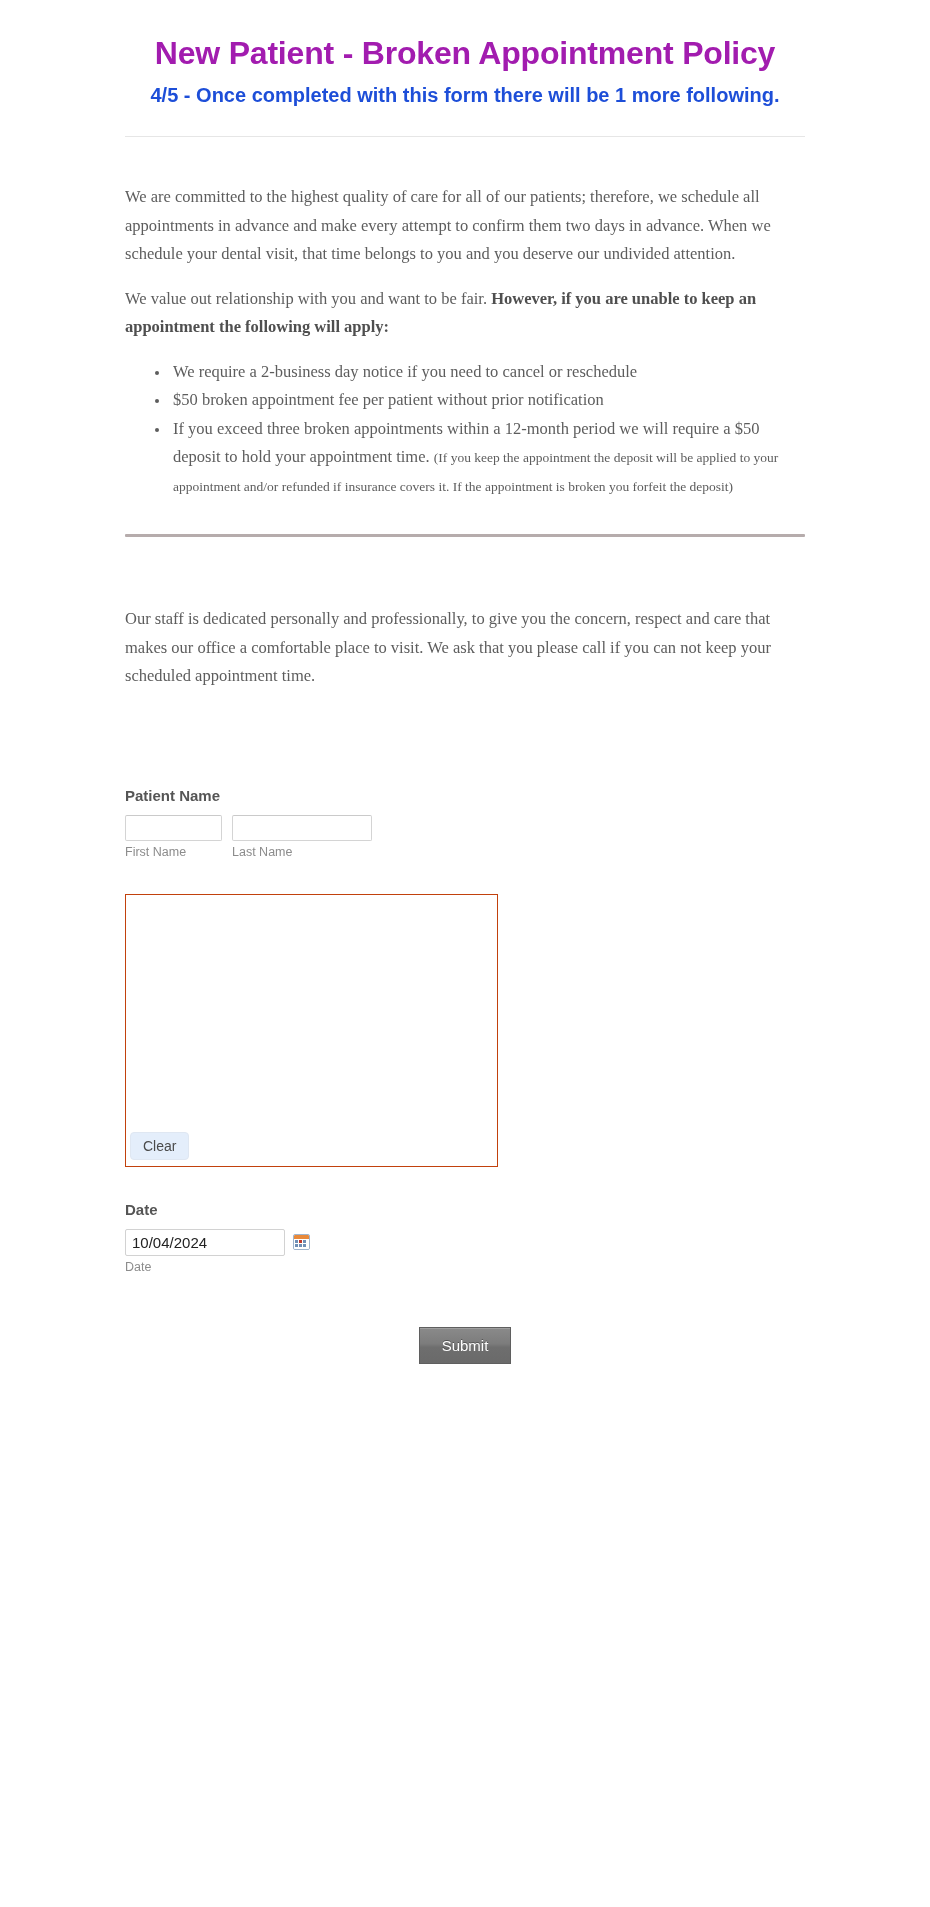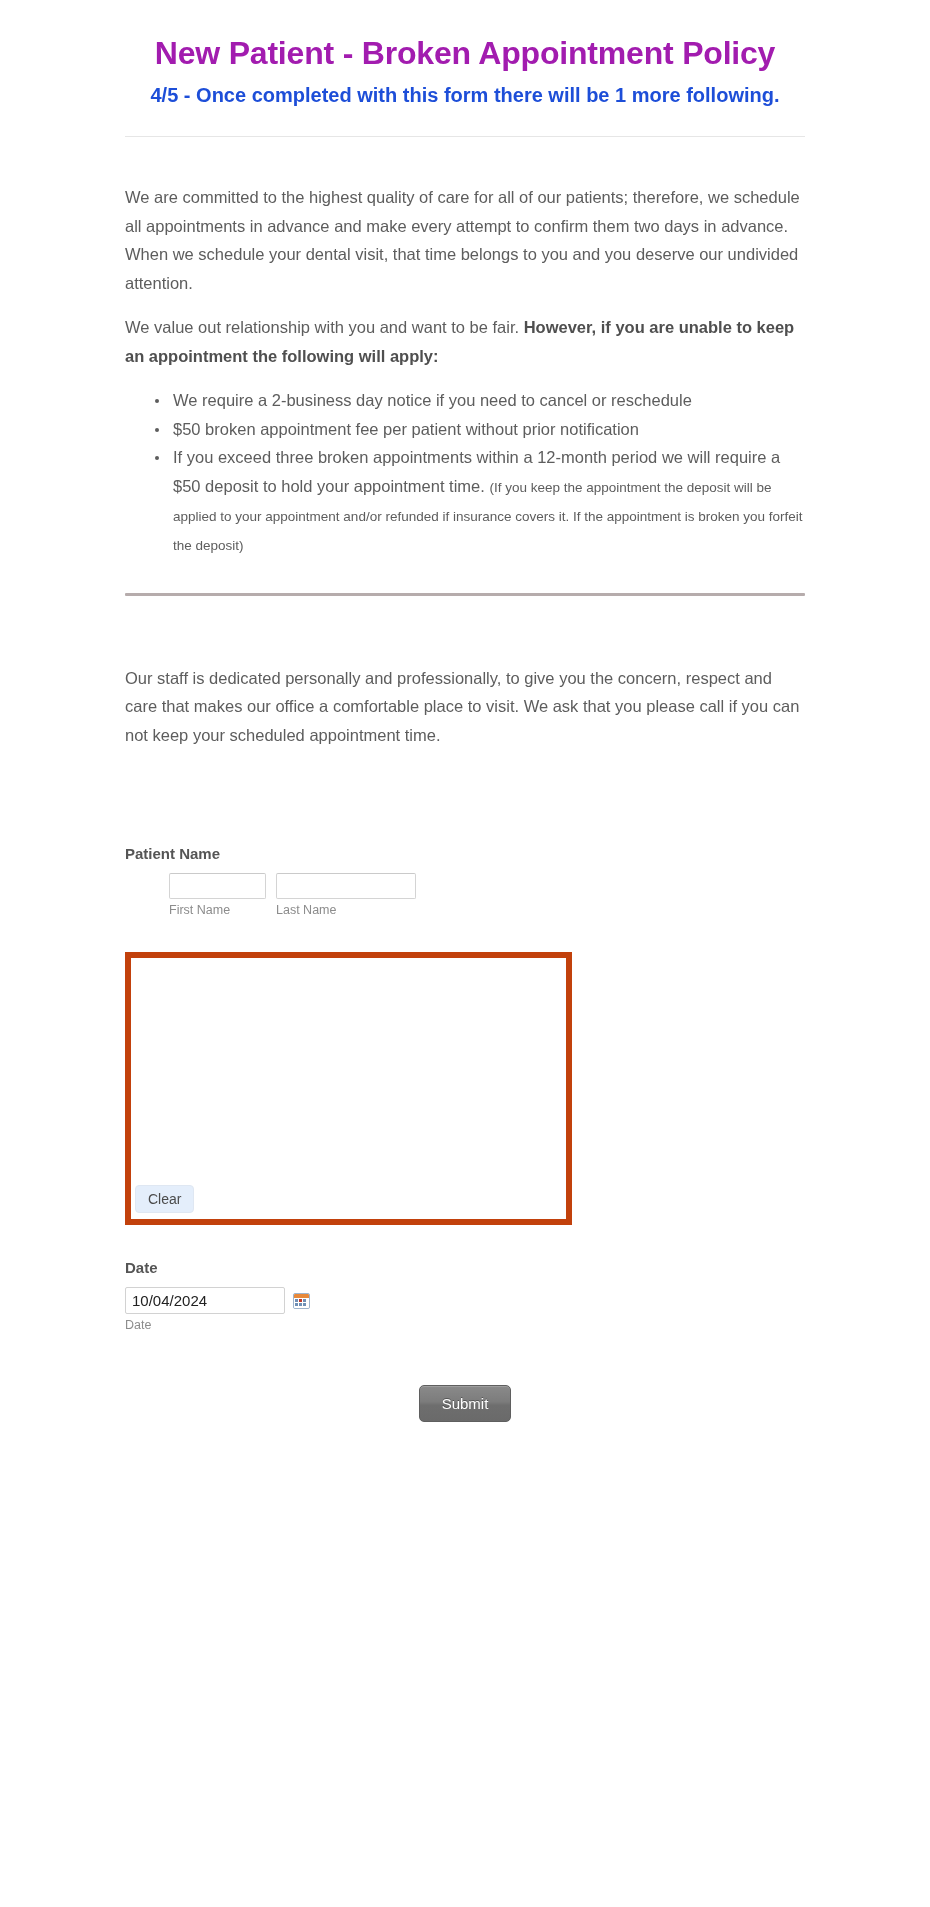--- a/index.html
+++ b/index.html
@@ -50,20 +50,21 @@
   .header-rule {
     height: 1px;
     background: #e6e6e6;
     margin: 28px 40px 0 40px;
   }
 
   
   .text-block {
     padding: 0 40px;
     box-sizing: border-box;
+    font-family: Liberation Serif, serif;
   }
   .para {
     font-size: 16.5px;
     line-height: 28.5px;
     color: #5d5d5d;
     margin: 0 0 16px 0;
   }
   .para b { font-weight: bold; color: #4f4f4f; }
 
   ul.policy-list {
@@ -122,21 +123,20 @@
     font-size: 12.5px;
     color: #8c8c8c;
     line-height: 16px;
     display: block;
     margin-top: 3px;
   }
   .name-row {
     display: flex;
     align-items: flex-end;
     gap: 10px;
-    margin-left: 44px;
   }
   .name-col-first { width: 97px; }
   .name-col-last  { width: 140px; }
 
   input.text-input {
     width: 100%;
     height: 26px;
     box-sizing: border-box;
     border: 1px solid #d4d4d4;
     border-top-color: #cacaca;
@@ -145,23 +145,23 @@
     font-family: "Liberation Sans", sans-serif;
     font-size: 14px;
     color: #3c3c3c;
     padding: 2px 5px;
     outline: none;
   }
 
   
   .signature-pad {
     position: relative;
-    width: 447px;
+    width: 373px;
     height: 273px;
-    border: 6px solid #c2410c;
+    border: 1px solid #c2410c;
     background: #ffffff;
     box-sizing: border-box;
   }
   .clear-btn {
     position: absolute;
     left: 4px;
     bottom: 6px;
     background: #e4eefb;
     border: 1px solid #dfe7f2;
     border-radius: 4px;
@@ -215,21 +215,21 @@
   .submit-btn {
     display: inline-block;
     min-width: 88px;
     padding: 9px 22px;
     font-family: "Liberation Sans", sans-serif;
     font-size: 15px;
     color: #ffffff;
     text-shadow: 0 -1px 0 rgba(0,0,0,0.35);
     background: linear-gradient(to bottom, #8a8a8a 0%, #7c7c7c 45%, #6e6e6e 55%, #6a6a6a 100%);
     border: 1px solid #5f5f5f;
-    border-radius: 5px;
+    border-radius: 0;
     cursor: pointer;
     box-shadow: inset 0 1px 0 rgba(255,255,255,0.18);
   }
 </style>
 </head>
 <body>
 
 <div class="page">
   <div class="form-wrap">
 

